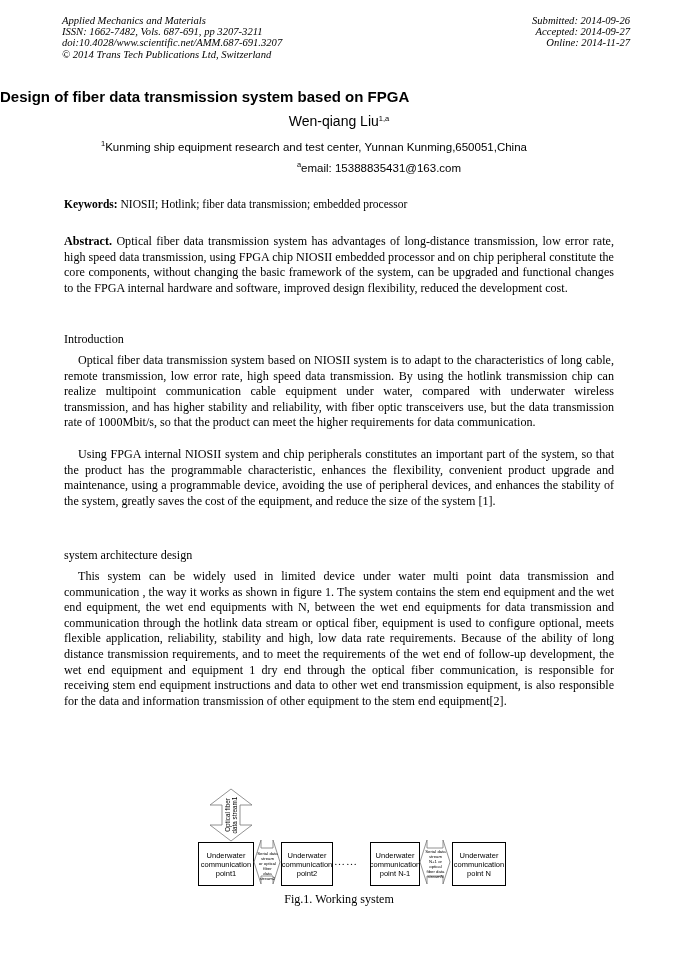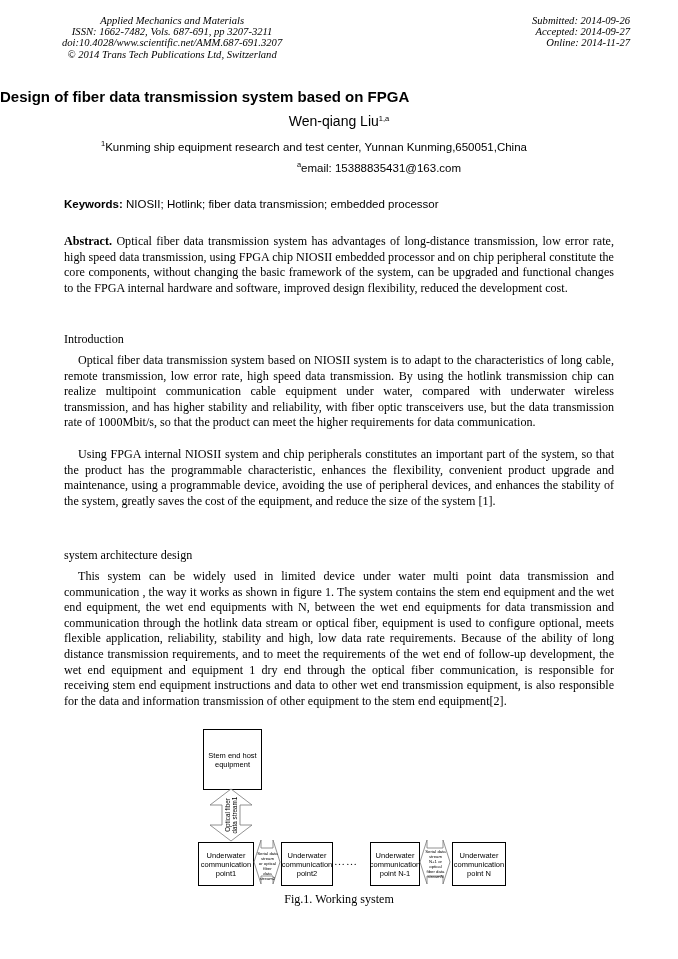--- a/index.html
+++ b/index.html
@@ -3,21 +3,21 @@
 <meta charset="utf-8">
 <style>
   html, body { margin: 0; padding: 0; }
   body {
     width: 678px; height: 959px; position: relative; overflow: hidden;
     background: #ffffff;
     font-family: "Liberation Serif", serif;
     color: #000;
   }
   .abs { position: absolute; }
-  .hdr { font-style: italic; font-size: 10.6px; line-height: 11.2px; text-align: center; }
+  .hdr { font-style: italic; font-size: 10.6px; line-height: 11.2px; }
   .hdr-left { left: 62px; top: 15px; }
   .hdr-right { right: 48px; top: 15px; text-align: right; }
   .hdr div { white-space: nowrap; }
 
   .title {
     left: 0; width: 678px; top: 88px; text-align: left;
     font-family: "Liberation Sans", sans-serif; font-weight: bold; font-size: 15px;
   }
   .author {
     left: 0; width: 678px; top: 113px; text-align: center;
@@ -27,21 +27,21 @@
     left: 0; width: 628px; top: 141px; text-align: center;
     font-family: "Liberation Sans", sans-serif; font-size: 11.5px;
   }
   .email {
     left: 0; width: 678px; top: 162px; text-align: center;
     font-family: "Liberation Sans", sans-serif; font-size: 11.5px; margin-left: 40px;
   }
   sup { font-size: 7.5px; vertical-align: 5px; line-height: 0; text-align: center; }
   .keywords {
     left: 64px; top: 198px;
-    font-family: Liberation Sans, sans-serif; font-size: 11.5px;
+    font-family: Liberation Serif, serif; font-size: 11.5px;
   }
   .keywords b { font-weight: bold; }
 
   .para {
     left: 64px; width: 550px;
     font-size: 12.1px; line-height: 15.6px; text-align: justify;
   }
   .indent { text-indent: 14px; }
   .heading { left: 64px; font-weight: normal; font-size: 12.1px; }
 
@@ -91,24 +91,20 @@
 
 <div class="abs heading" style="top:332px;">Introduction</div>
 <div class="abs para indent" style="top:353px;">Optical fiber data transmission system based on NIOSII system is to adapt to the characteristics of long cable, remote transmission, low error rate, high speed data transmission. By using the hotlink transmission chip can realize multipoint communication cable equipment under water, compared with underwater wireless transmission, and has higher stability and reliability, with fiber optic transceivers use, but the data transmission rate of 1000Mbit/s, so that the product can meet the higher requirements for data communication.</div>
 <div class="abs para indent" style="top:447px;">Using FPGA internal NIOSII system and chip peripherals constitutes an important part of the system, so that the product has the programmable characteristic, enhances the flexibility, convenient product upgrade and maintenance, using a programmable device, avoiding the use of peripheral devices, and enhances the stability of the system, greatly saves the cost of the equipment, and reduce the size of the system [1].</div>
 
 <div class="abs heading" style="top:548px;">system architecture design</div>
 <div class="abs para indent" style="top:569px;">This system can be widely used in limited device under water multi point data transmission and communication , the way it works as shown in figure 1. The system contains the stem end equipment and the wet end equipment, the wet end equipments with N, between the wet end equipments for data transmission and communication through the hotlink data stream or optical fiber, equipment is used to configure optional, meets flexible application, reliability, stability and high, low data rate requirements. Because of the ability of long distance transmission requirements, and to meet the requirements of the wet end of follow-up development, the wet end equipment and equipment 1 dry end through the optical fiber communication, is responsible for receiving stem end equipment instructions and data to other wet end transmission equipment, is also responsible for the data and information transmission of other equipment to the stem end equipment[2].</div>
 
 <div class="abs" style="left:0;top:0;width:678px;height:959px;pointer-events:none;">
 
-  <div class="box" style="left:203px;top:729px;width:57px;height:59px;">
-    <span>Stem end host</span>
-    <span>equipment</span>
-  </div>
 
   <svg class="abs" style="left:208px;top:788px;" width="46" height="54">
     <polygon points="23,1 44,17 32,17 32,37 44,37 23,53 2,37 14,37 14,17 2,17" fill="#fff" stroke="#777" stroke-width="0.8"></polygon>
   </svg>
   <div class="abs" style="left:210px;top:809px;width:42px;height:12px;transform:rotate(-90deg);transform-origin:center;font-family:'Liberation Sans',sans-serif;font-size:6.3px;line-height:6.5px;text-align:center;">Optical fiber data stream1</div>
 
   <div class="box" style="left:198px;top:842px;width:54px;height:42px;">
     <span>Underwater</span>
     <span>communication</span>
     <span>point1</span>

